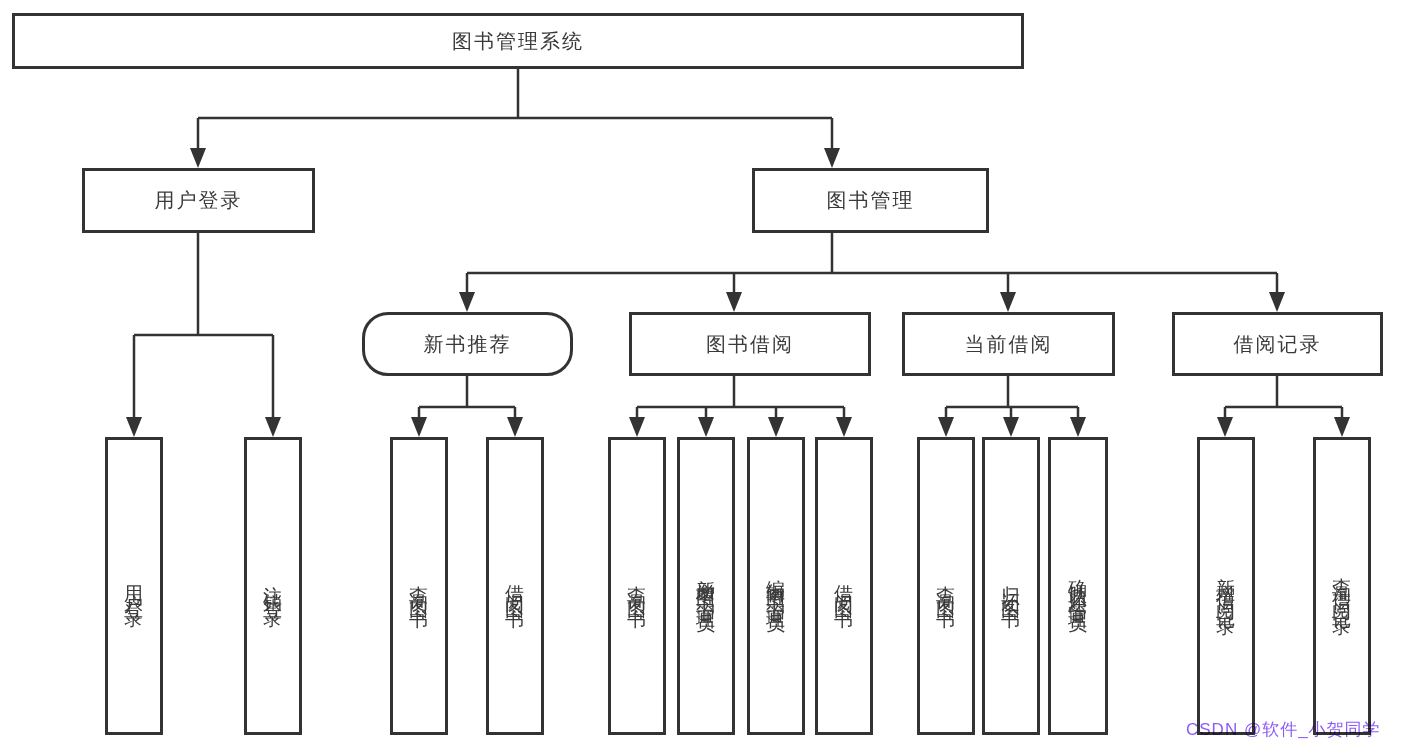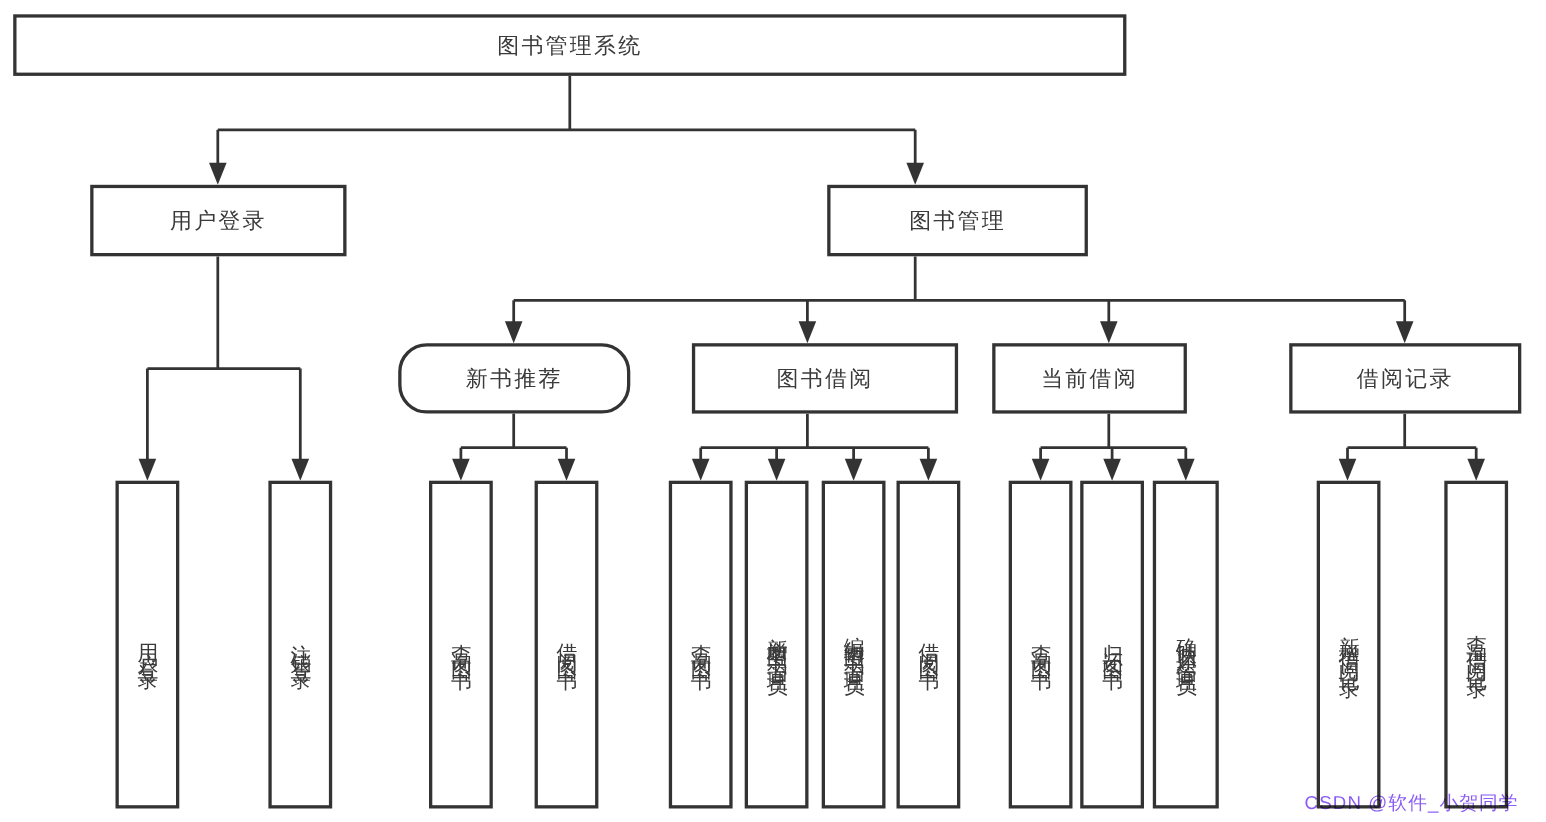--- a/index.html
+++ b/index.html
@@ -161,21 +161,21 @@
   <div class="box l2-box" style="left:752px;width:237px;">
     <span>图书管理</span>
   </div>
 
   <div class="box l3-box" style="left:362px;width:211px;border-radius:26px;">
     <span>新书推荐</span>
   </div>
   <div class="box l3-box" style="left:629px;width:242px;">
     <span>图书借阅</span>
   </div>
-  <div class="box l3-box" style="left:902px;width:177px;">
+  <div class="box l3-box" style="left:902px;width:213px;">
     <span>当前借阅</span>
   </div>
   <div class="box l3-box" style="left:1172px;width:211px;">
     <span>借阅记录</span>
   </div>
 
   <div class="box leaf" style="left:105px;">
     <span class="vtext">用户登录</span>
   </div>
   <div class="box leaf" style="left:244px;">

